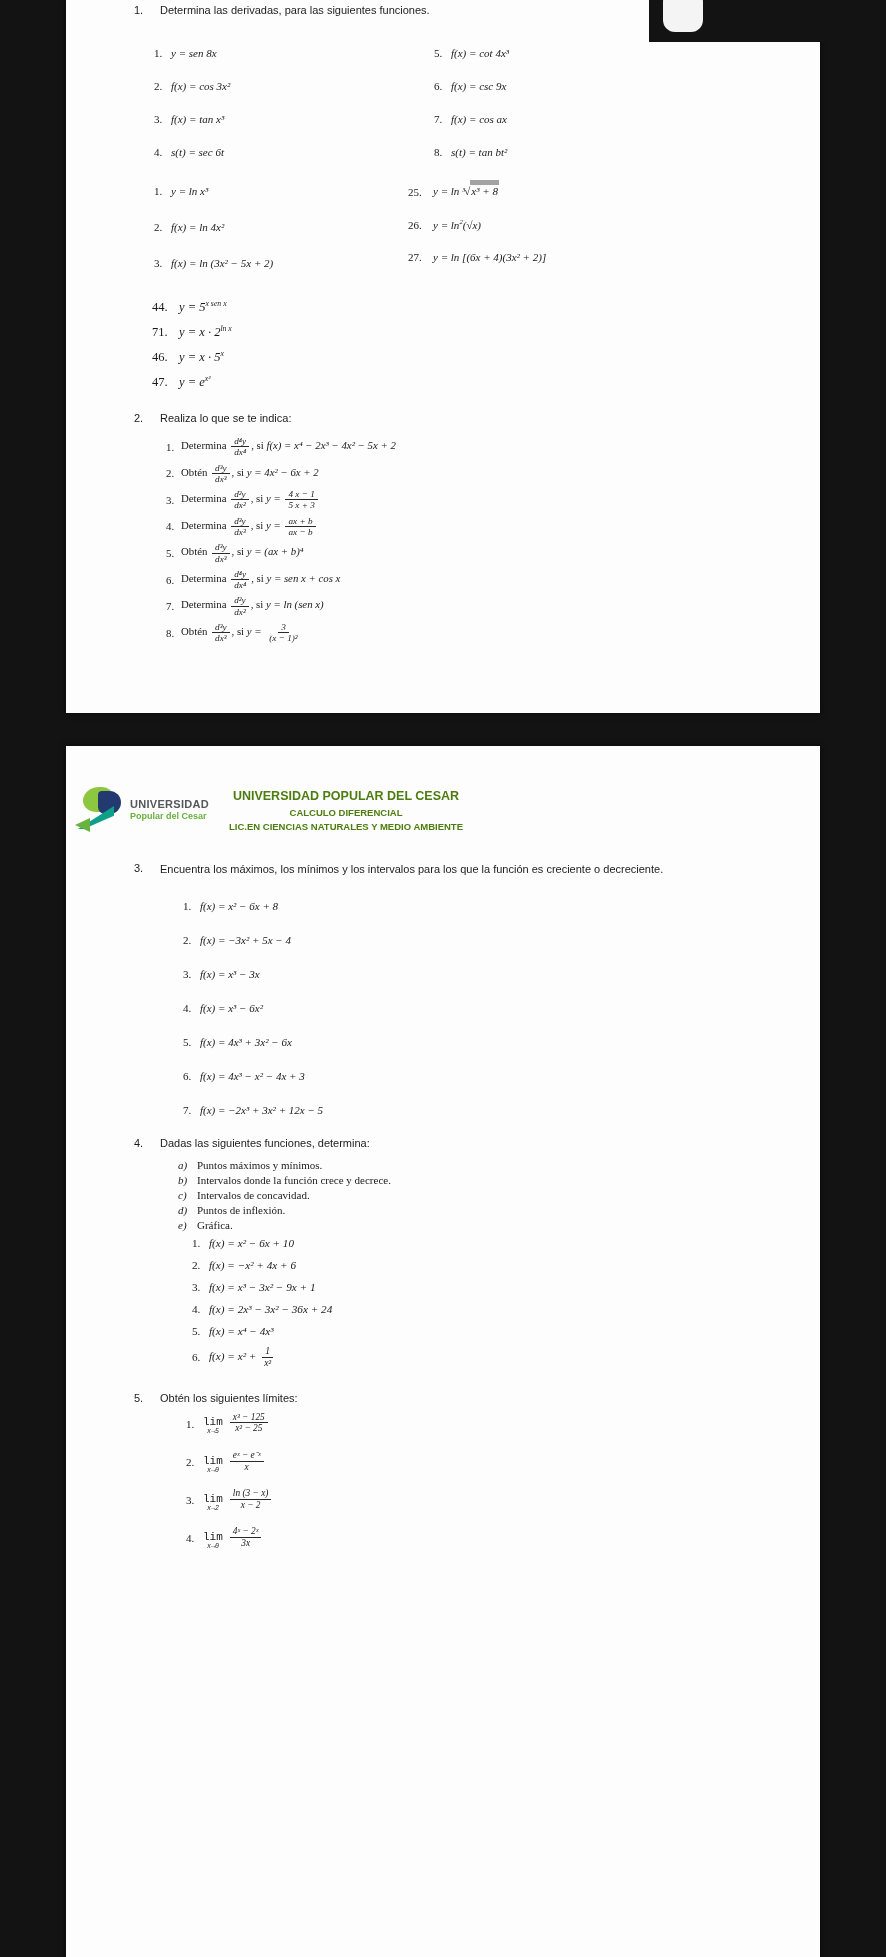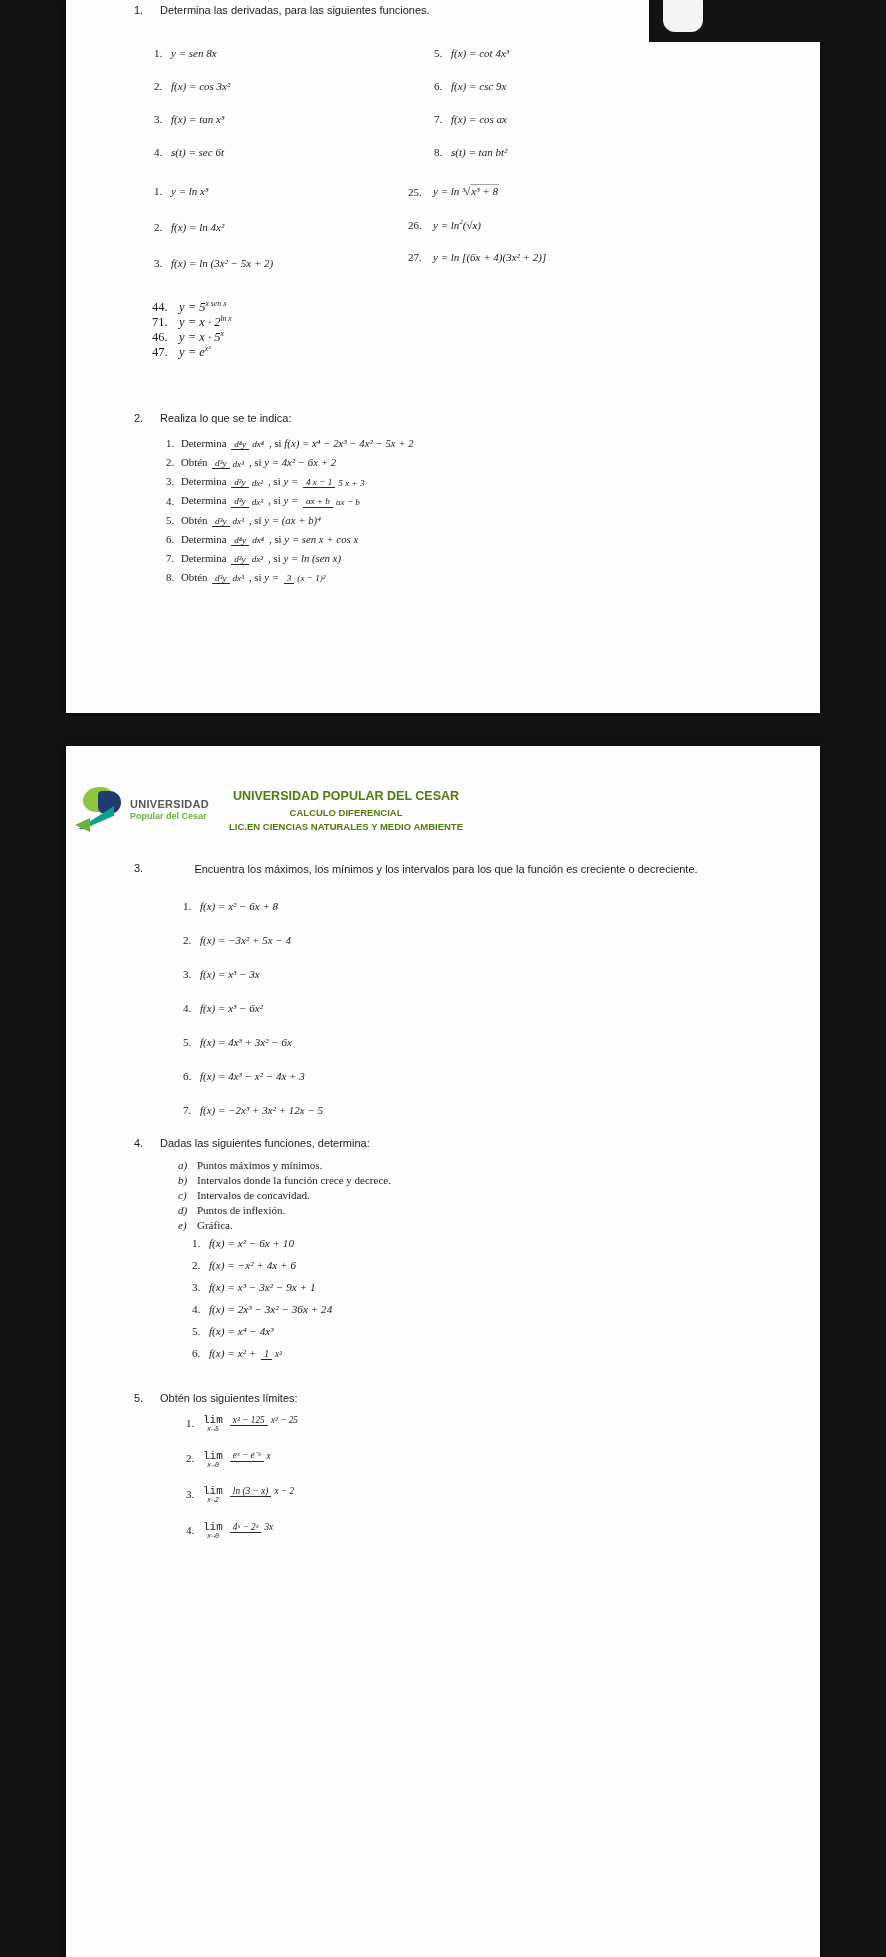--- a/index.html
+++ b/index.html
@@ -11,51 +11,51 @@
   .page{position:absolute;left:66px;width:754px;background:#fdfdfd;box-shadow:0 0 6px rgba(0,0,0,.6);}
   .page1{top:0;height:713px;}
   .page2{top:746px;height:1358px;}
 
   
   .sec-head{position:absolute;display:flex;font-family:"Liberation Sans",sans-serif;font-size:11px;color:#1c1c1c;}
   .sec-head .snum{width:26px;flex:none;}
   .h1a{left:68px;top:4px;}
   .h2{left:68px;top:412px;}
   .h3{left:68px;top:116px;}
-  .h3 .stxt{width:572px;line-height:15px;text-align:center;}
+  .h3 .stxt{width:572px;line-height:15px;}
   .h4{left:68px;top:391px;}
   .h5{left:68px;top:646px;}
 
   
   .vlist{position:absolute;display:flex;flex-direction:column;}
   .mitem{display:flex;align-items:center;white-space:nowrap;line-height:14px;}
   .inum{font-style:normal;min-width:17px;flex:none;}
   .formula{font-style:italic;}
   .formula .rm{font-style:normal;}
   .formula .it{font-style:italic;}
   sup{font-size:0.62em;line-height:0;}
 
-  .frac{display:inline-flex;flex-direction:row;align-items:center;font-size:0.85em;line-height:1.12;vertical-align:middle;margin:0 2px;}
+  .frac{display:inline-flex;flex-direction:column;align-items:center;font-size:0.85em;line-height:1.12;vertical-align:middle;margin:0 2px;}
   .frac .num{border-bottom:1px solid #2a2a2a;padding:0 3px;}
   .frac .den{padding:0 3px;}
   .lim{display:inline-flex;flex-direction:column;align-items:center;line-height:1;margin-right:5px;font-family:Liberation Mono, monospace;}
   .lim .limword{font-style:normal;}
   .lim .limunder{font-size:0.6em;margin-top:1px;}
   .rad{white-space:nowrap;}
   .radidx{font-size:0.58em;position:relative;top:-0.55em;margin-right:-1px;}
   .radsign{font-style:normal;}
-  .radv{border-top:1px solid #a3a3a3;padding:0 1px;}
+  .radv{border-top:5px solid #a3a3a3;padding:0 1px;}
 
   
   .listA-left{left:88px;top:46px;gap:19px;font-size:11px;}
   .listA-right{left:368px;top:46px;gap:19px;font-size:11px;}
   .listB-left{left:88px;top:184px;gap:22px;font-size:11px;}
   .listB-right{left:342px;top:184px;gap:18px;font-size:11px;}
   .listB-right .inum{min-width:25px;}
-  .listC{left:86px;top:300px;gap:1px;font-size:12.5px;justify-content:center;}
+  .listC{left:86px;top:300px;gap:11px;font-size:12.5px;justify-content:center;}
   .listC .inum{min-width:27px;}
   .list2{left:100px;top:436px;gap:5px;font-size:10.8px;}
   .list2 .inum{min-width:15px;}
 
   
   .list3{left:117px;top:153px;gap:20px;font-size:11px;}
   .list4a{left:112px;top:412px;gap:1px;font-size:11px;}
   .llet{font-style:italic;min-width:19px;flex:none;}
   .ltxt{font-style:normal;}
   .list4n{left:126px;top:490px;gap:8px;font-size:11.2px;}

